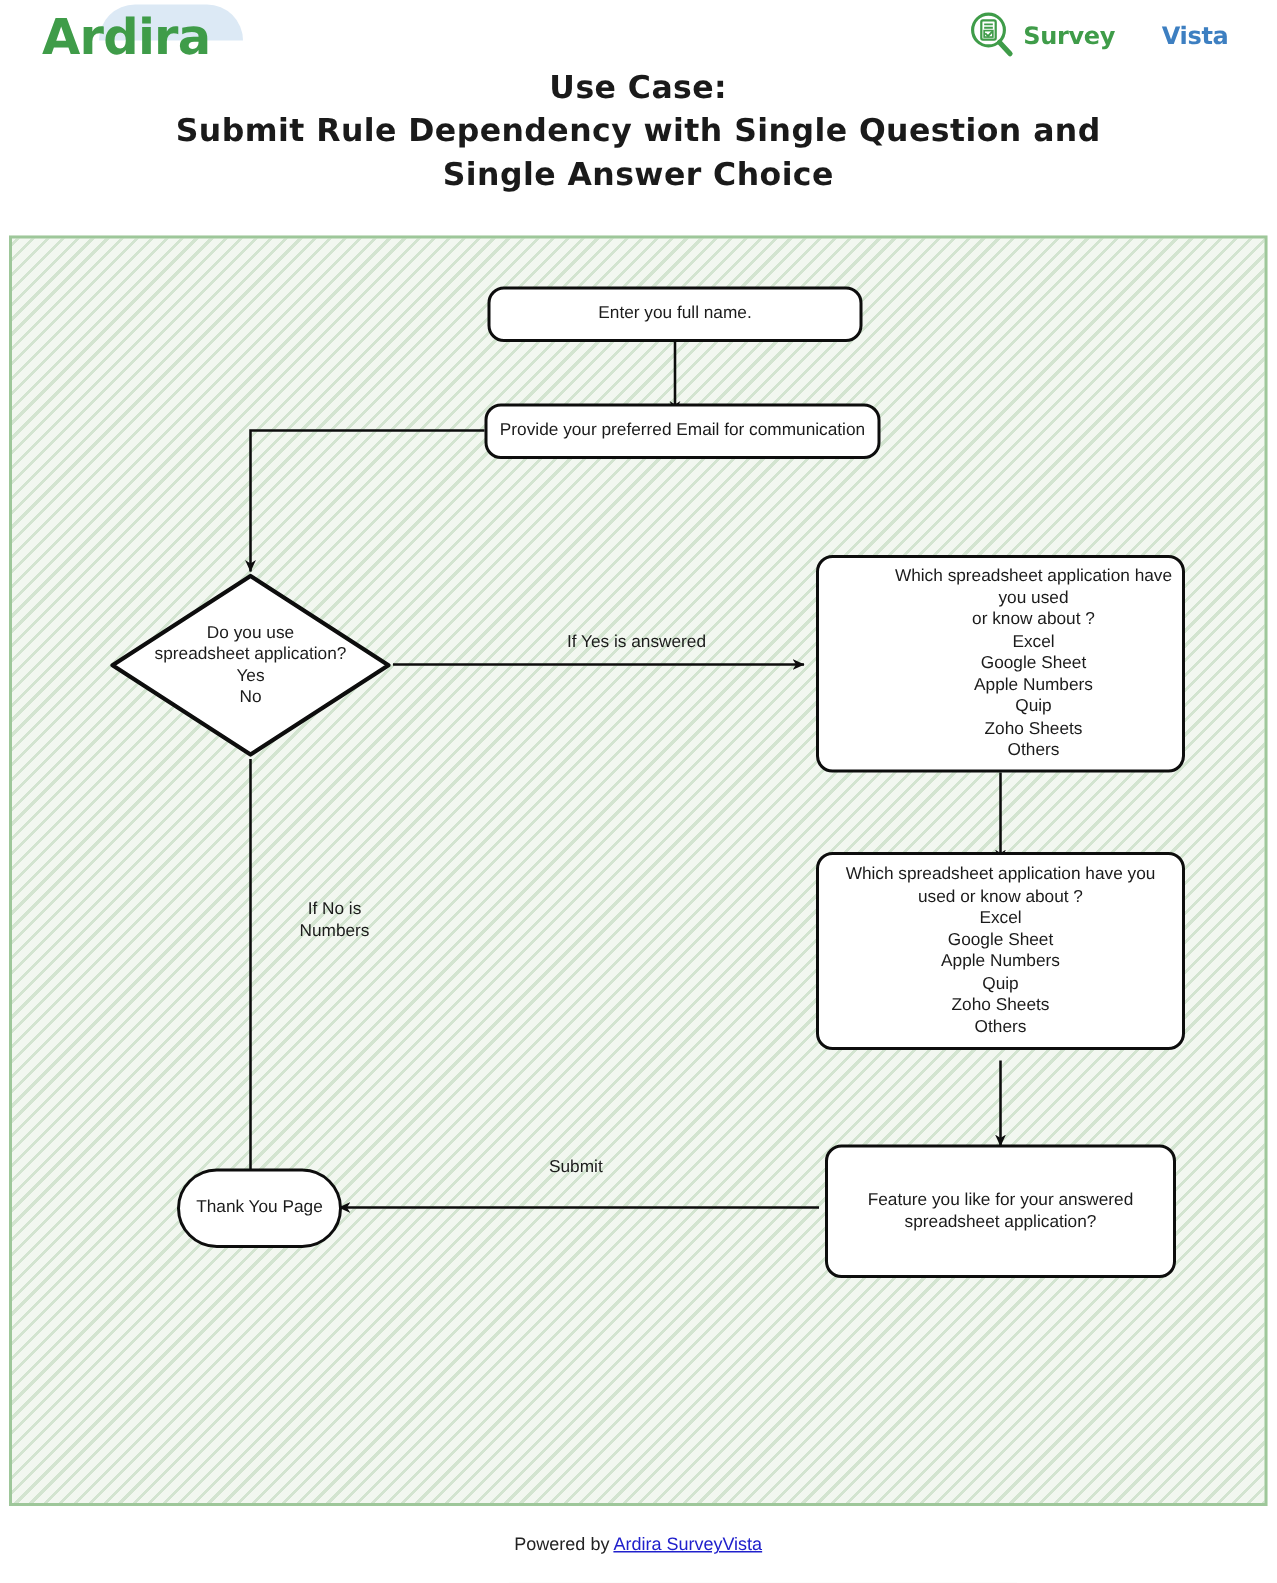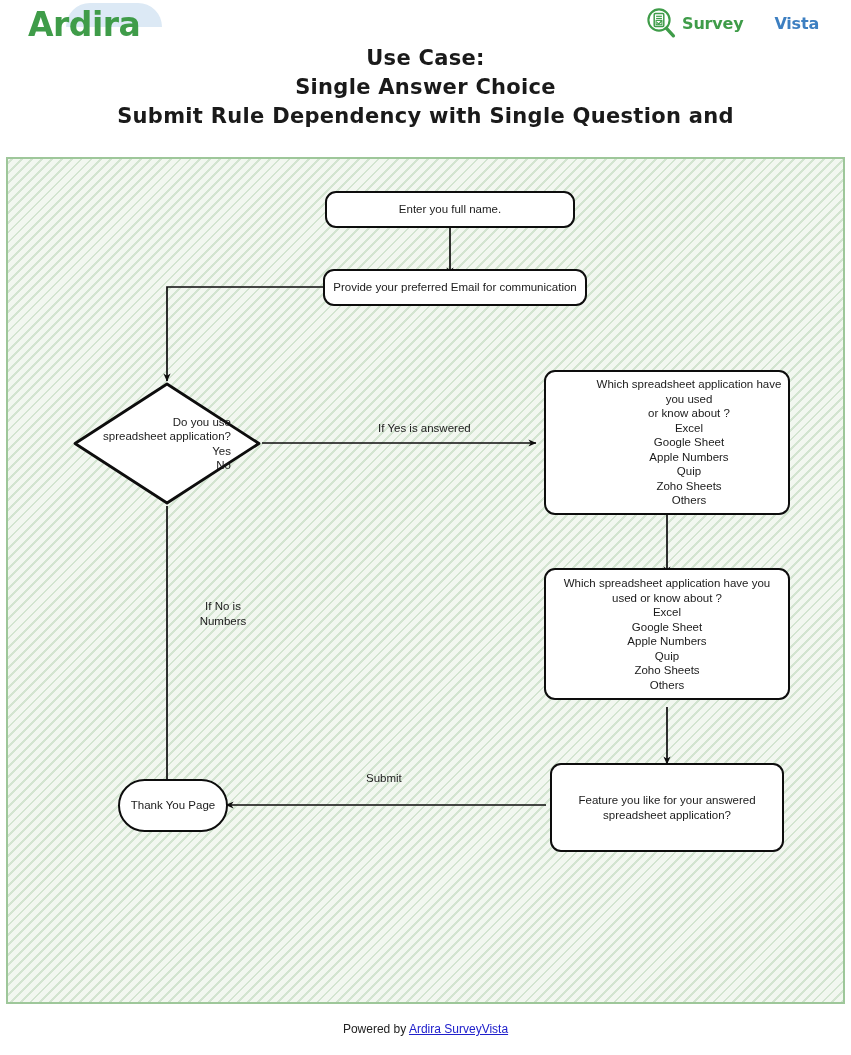--- a/index.html
+++ b/index.html
@@ -151,21 +151,21 @@
     left: 0; top: 0;
     width: 100%;
     height: 100%;
     display: flex;
     align-items: center;
     justify-content: center;
     font-family: "Liberation Sans", sans-serif;
     font-size: 11.5px;
     line-height: 14.5px;
     color: #1b1b1b;
-    text-align: right;
+    text-align: center;
   }
   .diamond-label .ln { display: block; }
 
   .edge-label {
     position: absolute;
     font-family: "Liberation Sans", sans-serif;
     font-size: 11.5px;
     line-height: 14.5px;
     color: #1b1b1b;
     text-align: center;
@@ -208,22 +208,22 @@
       <line x1="11.1" y1="11.5" x2="16.9" y2="11.5" stroke="#3f9c49" stroke-width="1.2"></line>
       <rect x="11.1" y="13.4" width="5.8" height="4.3" fill="none" stroke="#3f9c49" stroke-width="1.1"></rect>
       <path d="M12.2 15.6 l1.5 1.5 l2.6 -2.8" fill="none" stroke="#3f9c49" stroke-width="1.3" stroke-linecap="round" stroke-linejoin="round"></path>
       <line x1="21.3" y1="21.2" x2="28.4" y2="28.8" stroke="#3f9c49" stroke-width="3.4" stroke-linecap="round"></line>
     </svg>
     <span class="sv-text"><span class="sv-survey">Survey</span><span class="sv-vista">Vista</span></span>
   </div>
 
   <div class="title">
     <span class="t-line">Use Case:</span>
+    <span class="t-line">Submit Rule Dependency with Single Question and</span>
     <span class="t-line">Single Answer Choice</span>
-    <span class="t-line">Submit Rule Dependency with Single Question and</span>
   </div>
 </div>
 
 <div class="canvas-wrap">
   <div class="canvas-inner">
 
     <svg class="edges-svg" viewBox="0 0 835 843">
       <defs>
         <marker id="arrow" markerWidth="9" markerHeight="9" refX="7.6" refY="4.2" orient="auto" markerUnits="userSpaceOnUse">
           <path d="M0,0.6 L8,4.2 L0,7.8 L2.3,4.2 Z" fill="#0d0d0d"></path>

